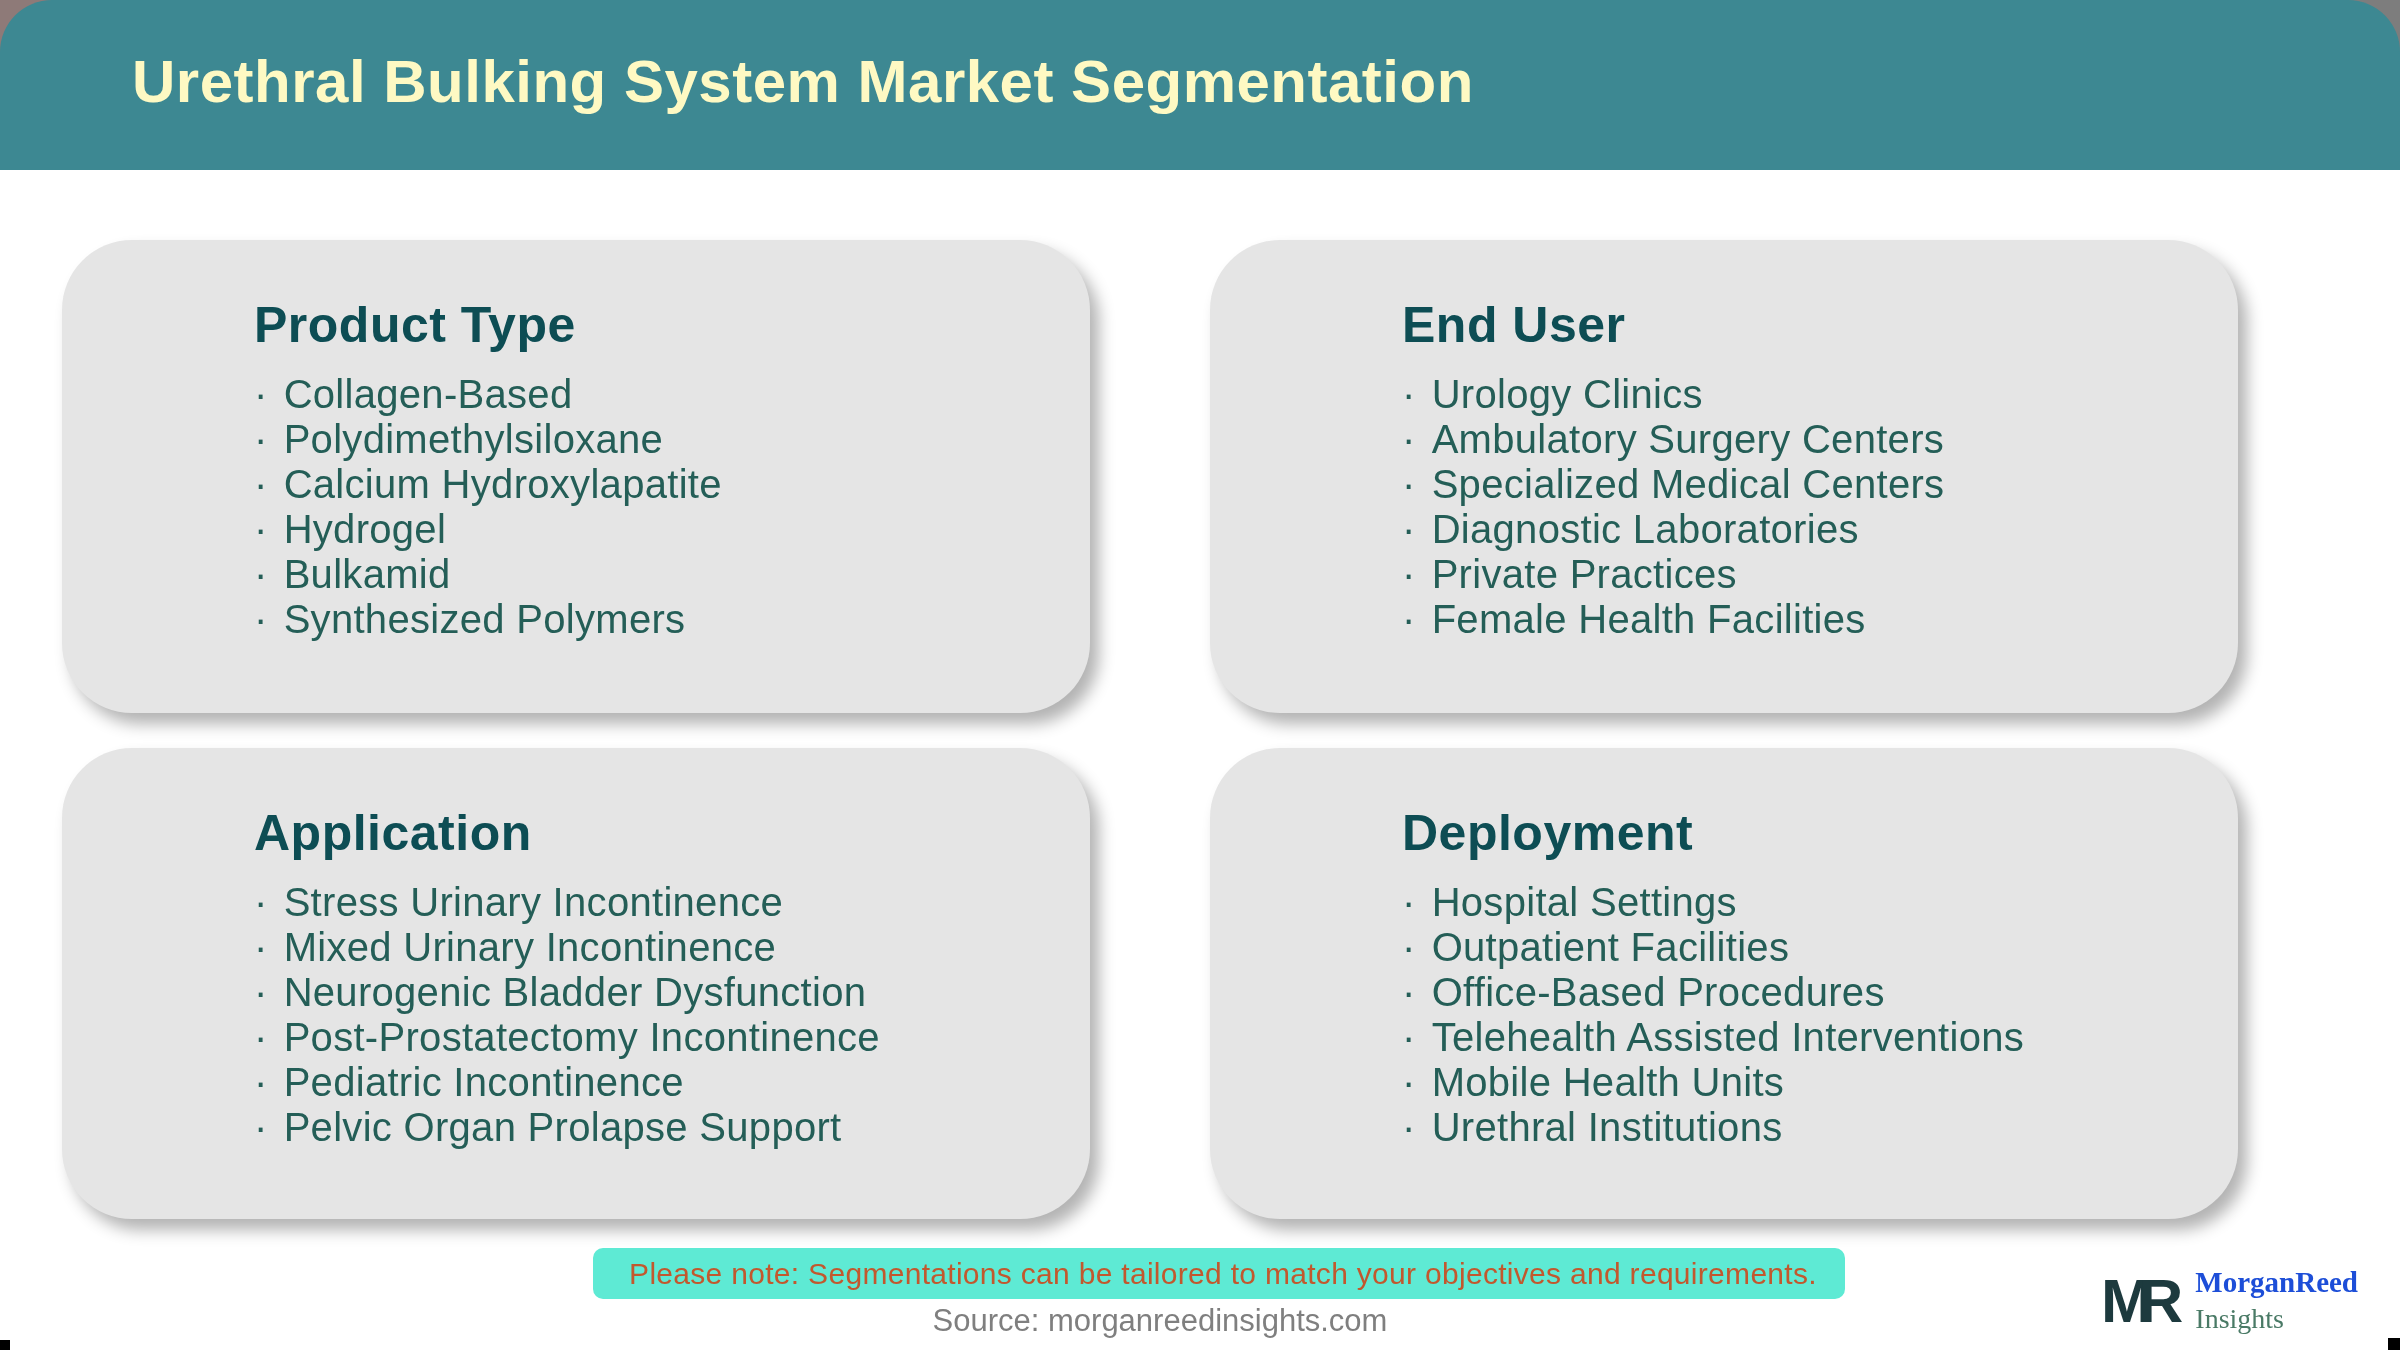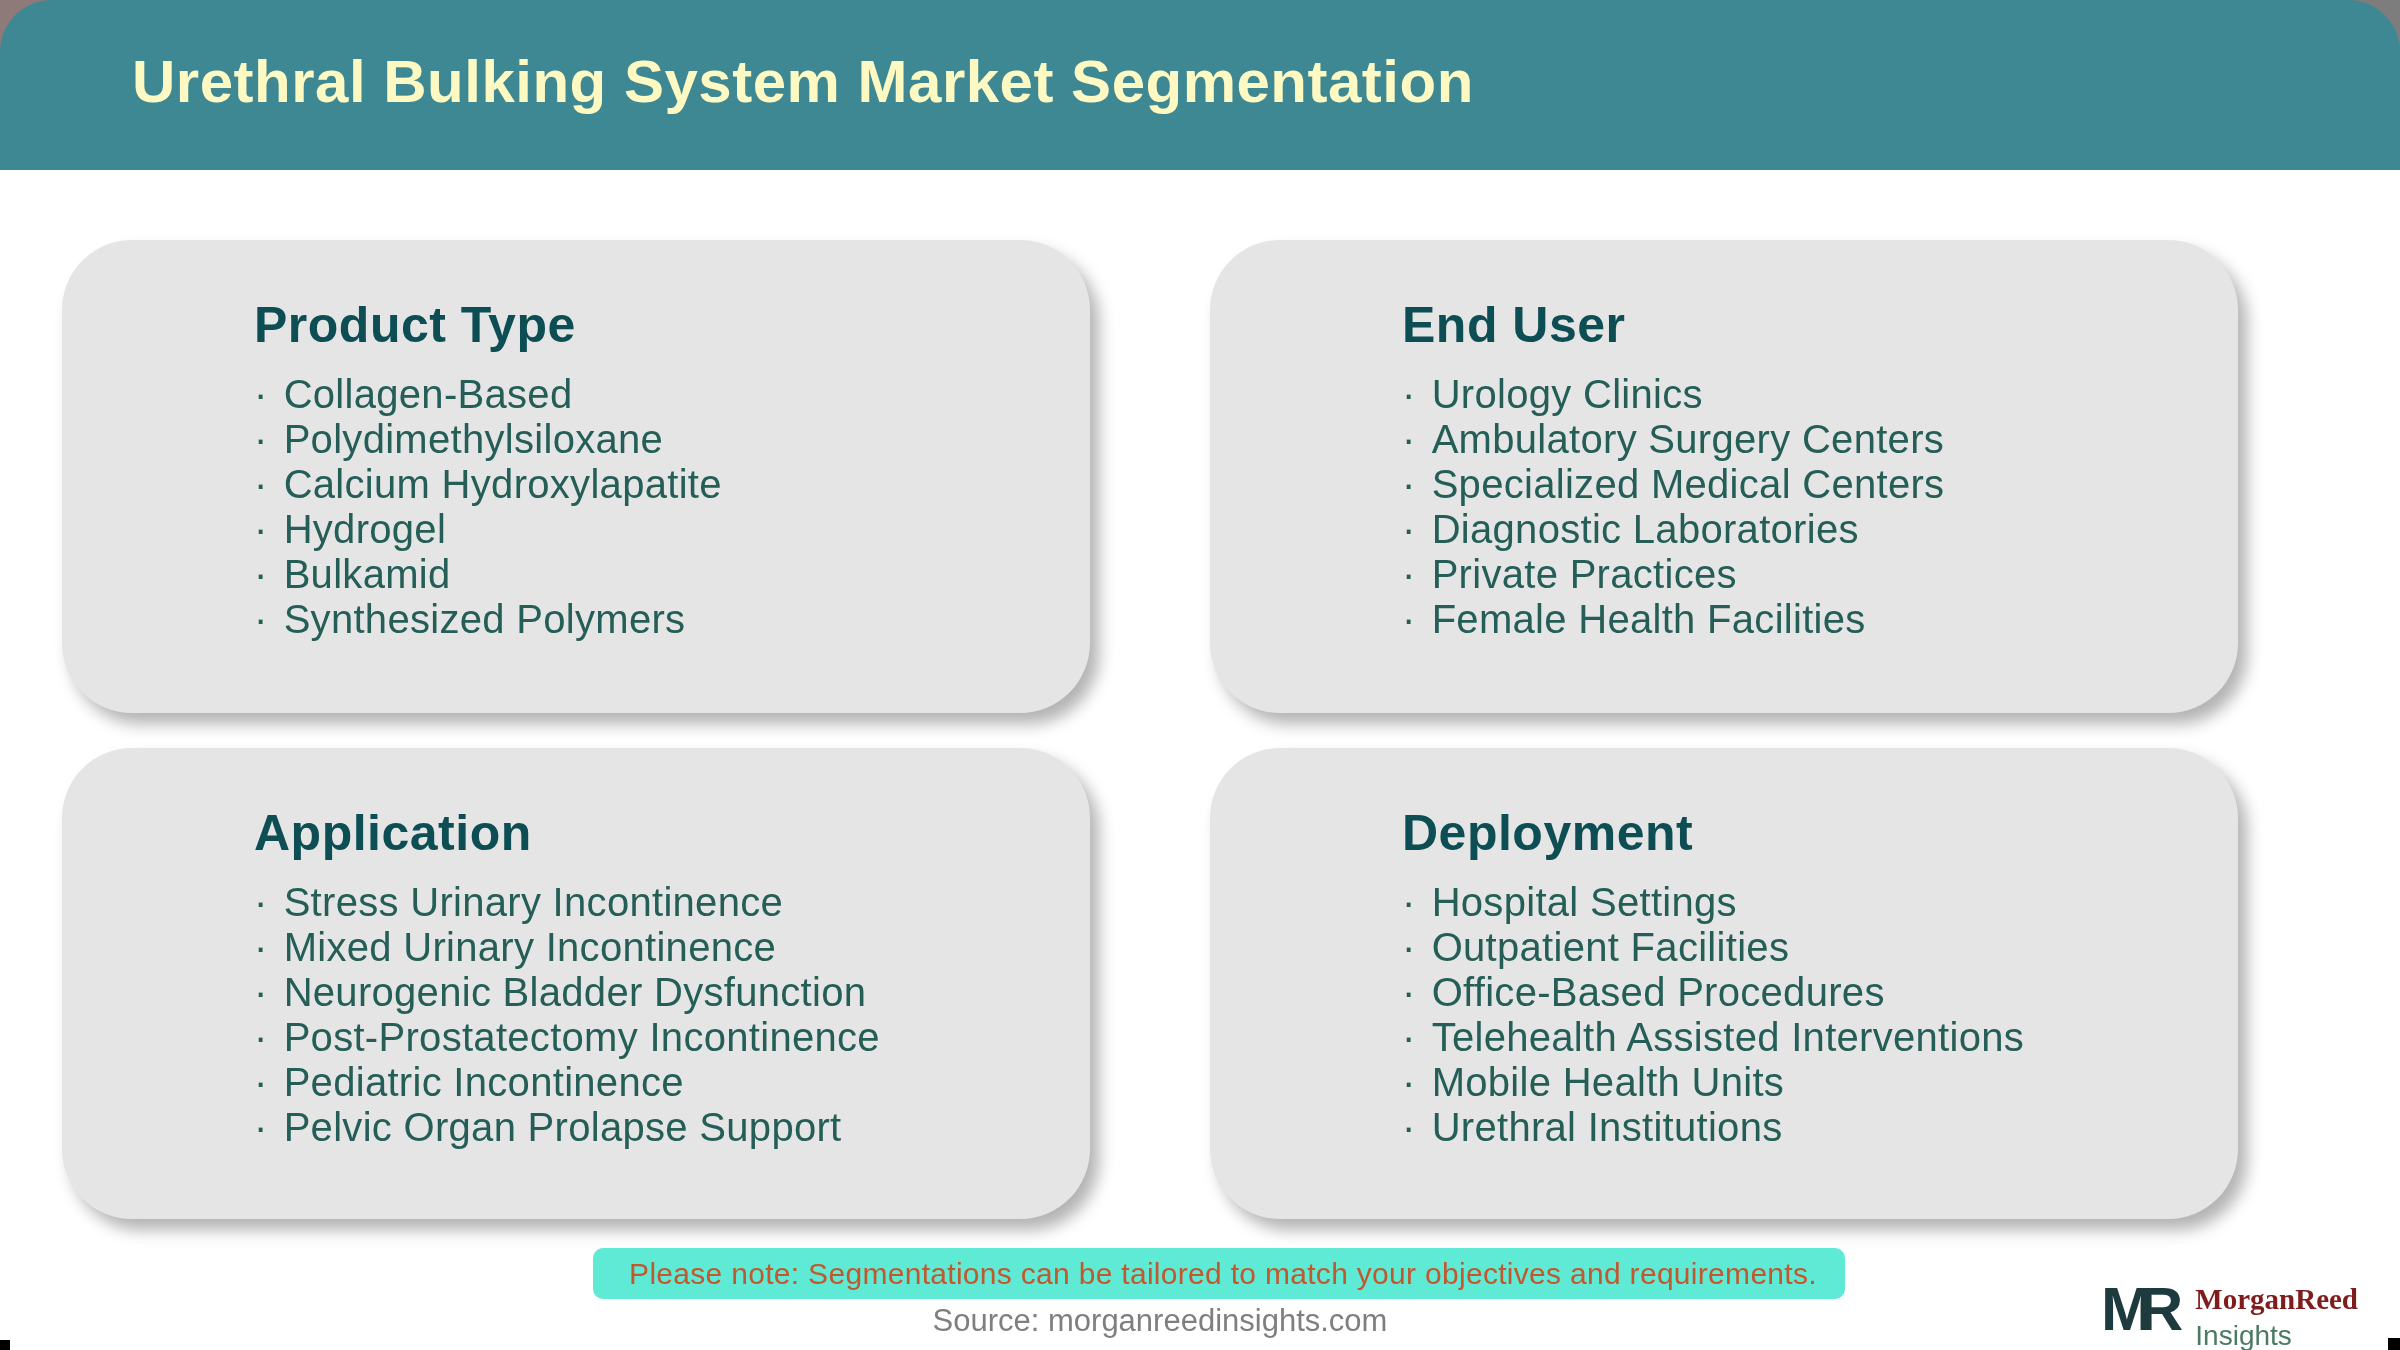--- a/index.html
+++ b/index.html
@@ -69,24 +69,24 @@
     position: absolute; top: 1268px; right: 42px;
     display: flex; align-items: center; gap: 12px;
   }
   .monogram {
     font-weight: 800; font-size: 62px; color: #1d3a3e;
     letter-spacing: -14px; padding-right: 14px; line-height: 1;
   }
   .logo-text { display: flex; flex-direction: column; }
   .logo-name {
     font-family: "Liberation Serif", serif; font-weight: 700;
-    font-size: 29px; color: #7f1d1d; line-height: 1.0; margin-top: 17px;
+    font-size: 29px; color: #1d4ed8; line-height: 1.0;
   }
   .logo-sub {
-    font-family: Liberation Sans, sans-serif; font-weight: 400;
+    font-family: Liberation Serif, serif; font-weight: 400;
     font-size: 28px; color: #4a7a66; line-height: 1.0; margin-top: 8px;
   }
 
   .black-mark { position: absolute; background: #000000; }
   .black-mark.bl { left: 0;     top: 1340px; width: 10px; height: 10px; }
   .black-mark.br { left: 2388px; top: 1338px; width: 12px; height: 12px; }
 </style>
 </head>
 <body>
 

